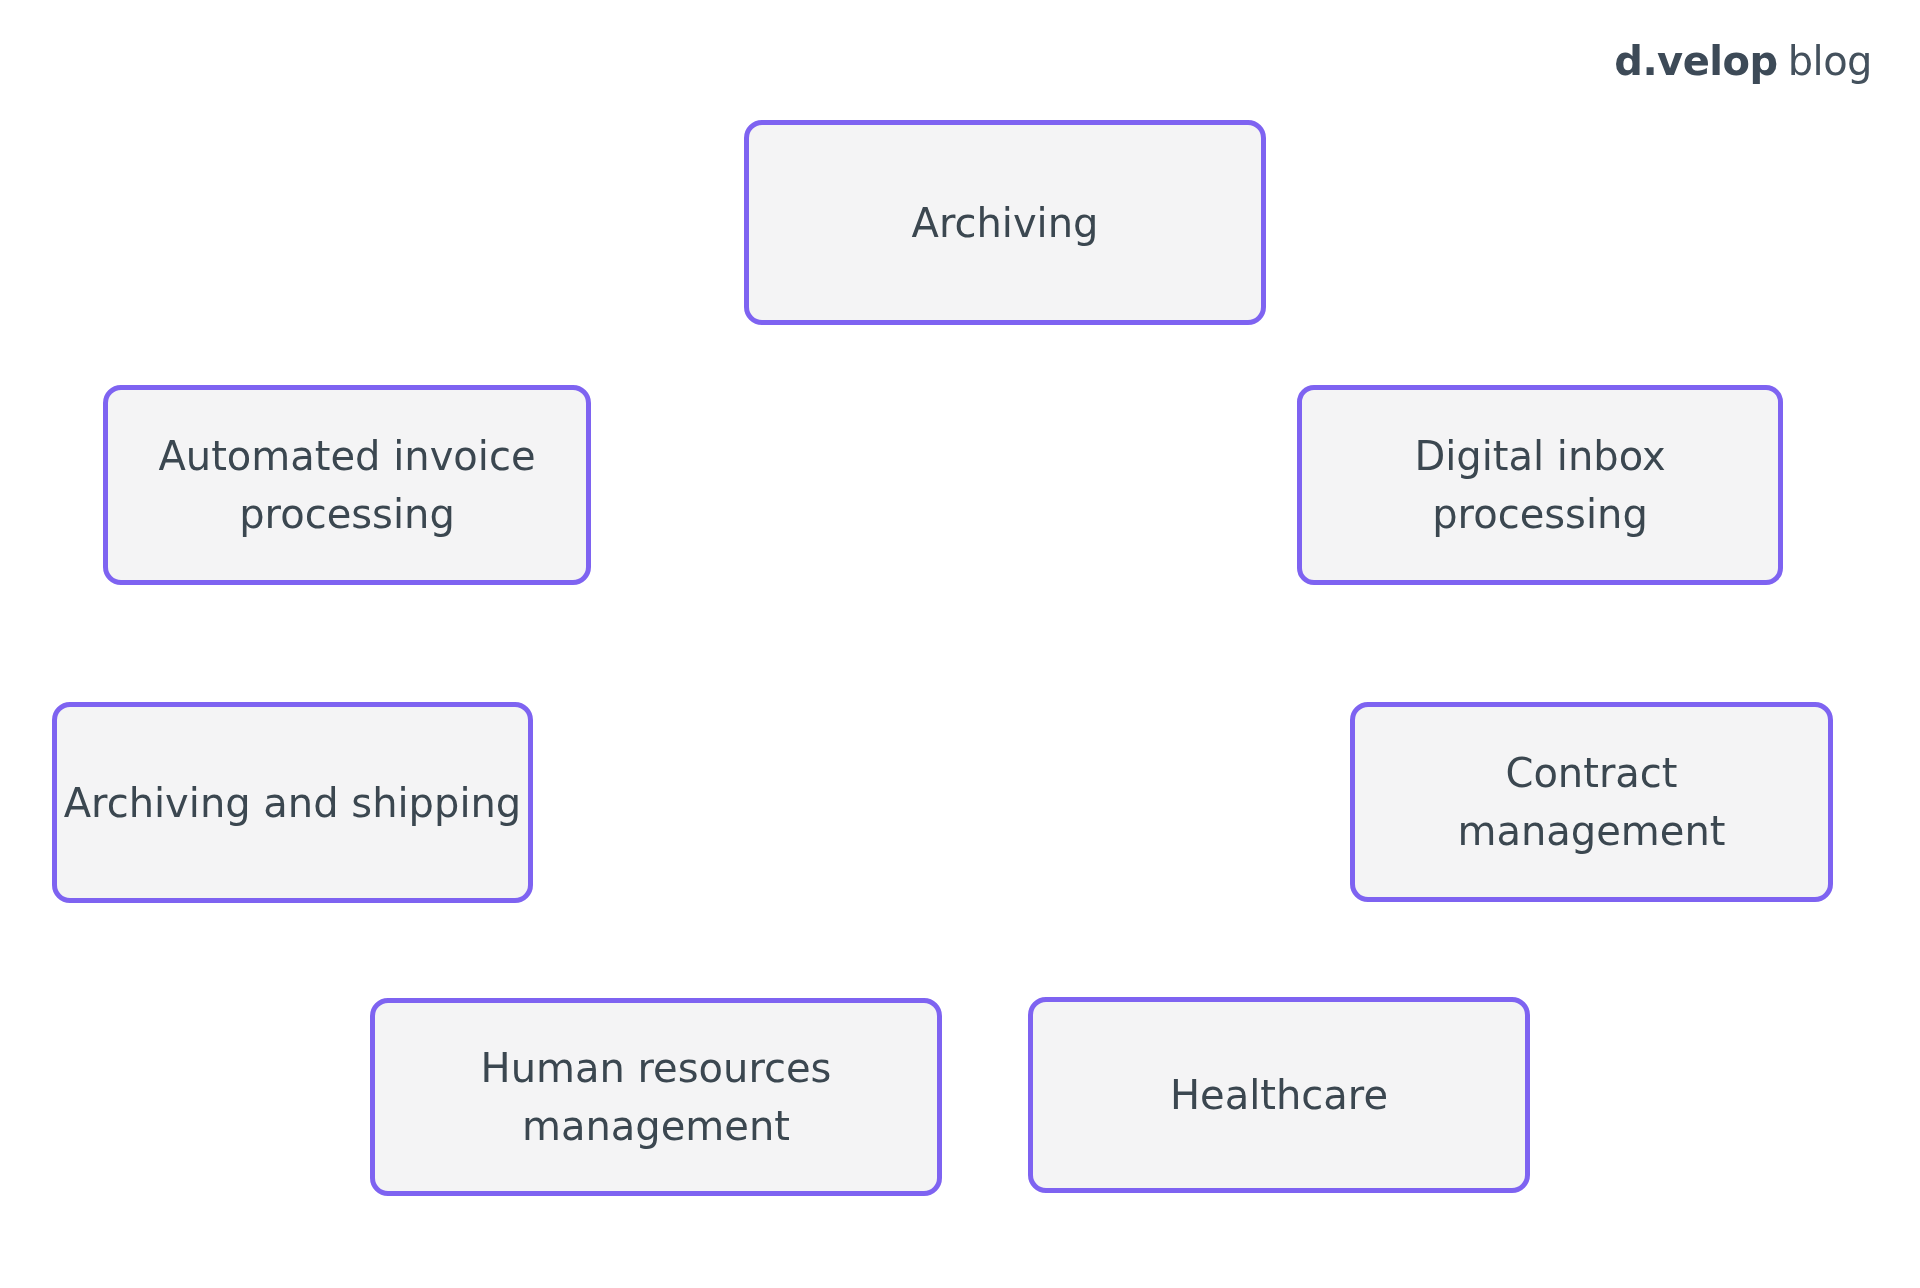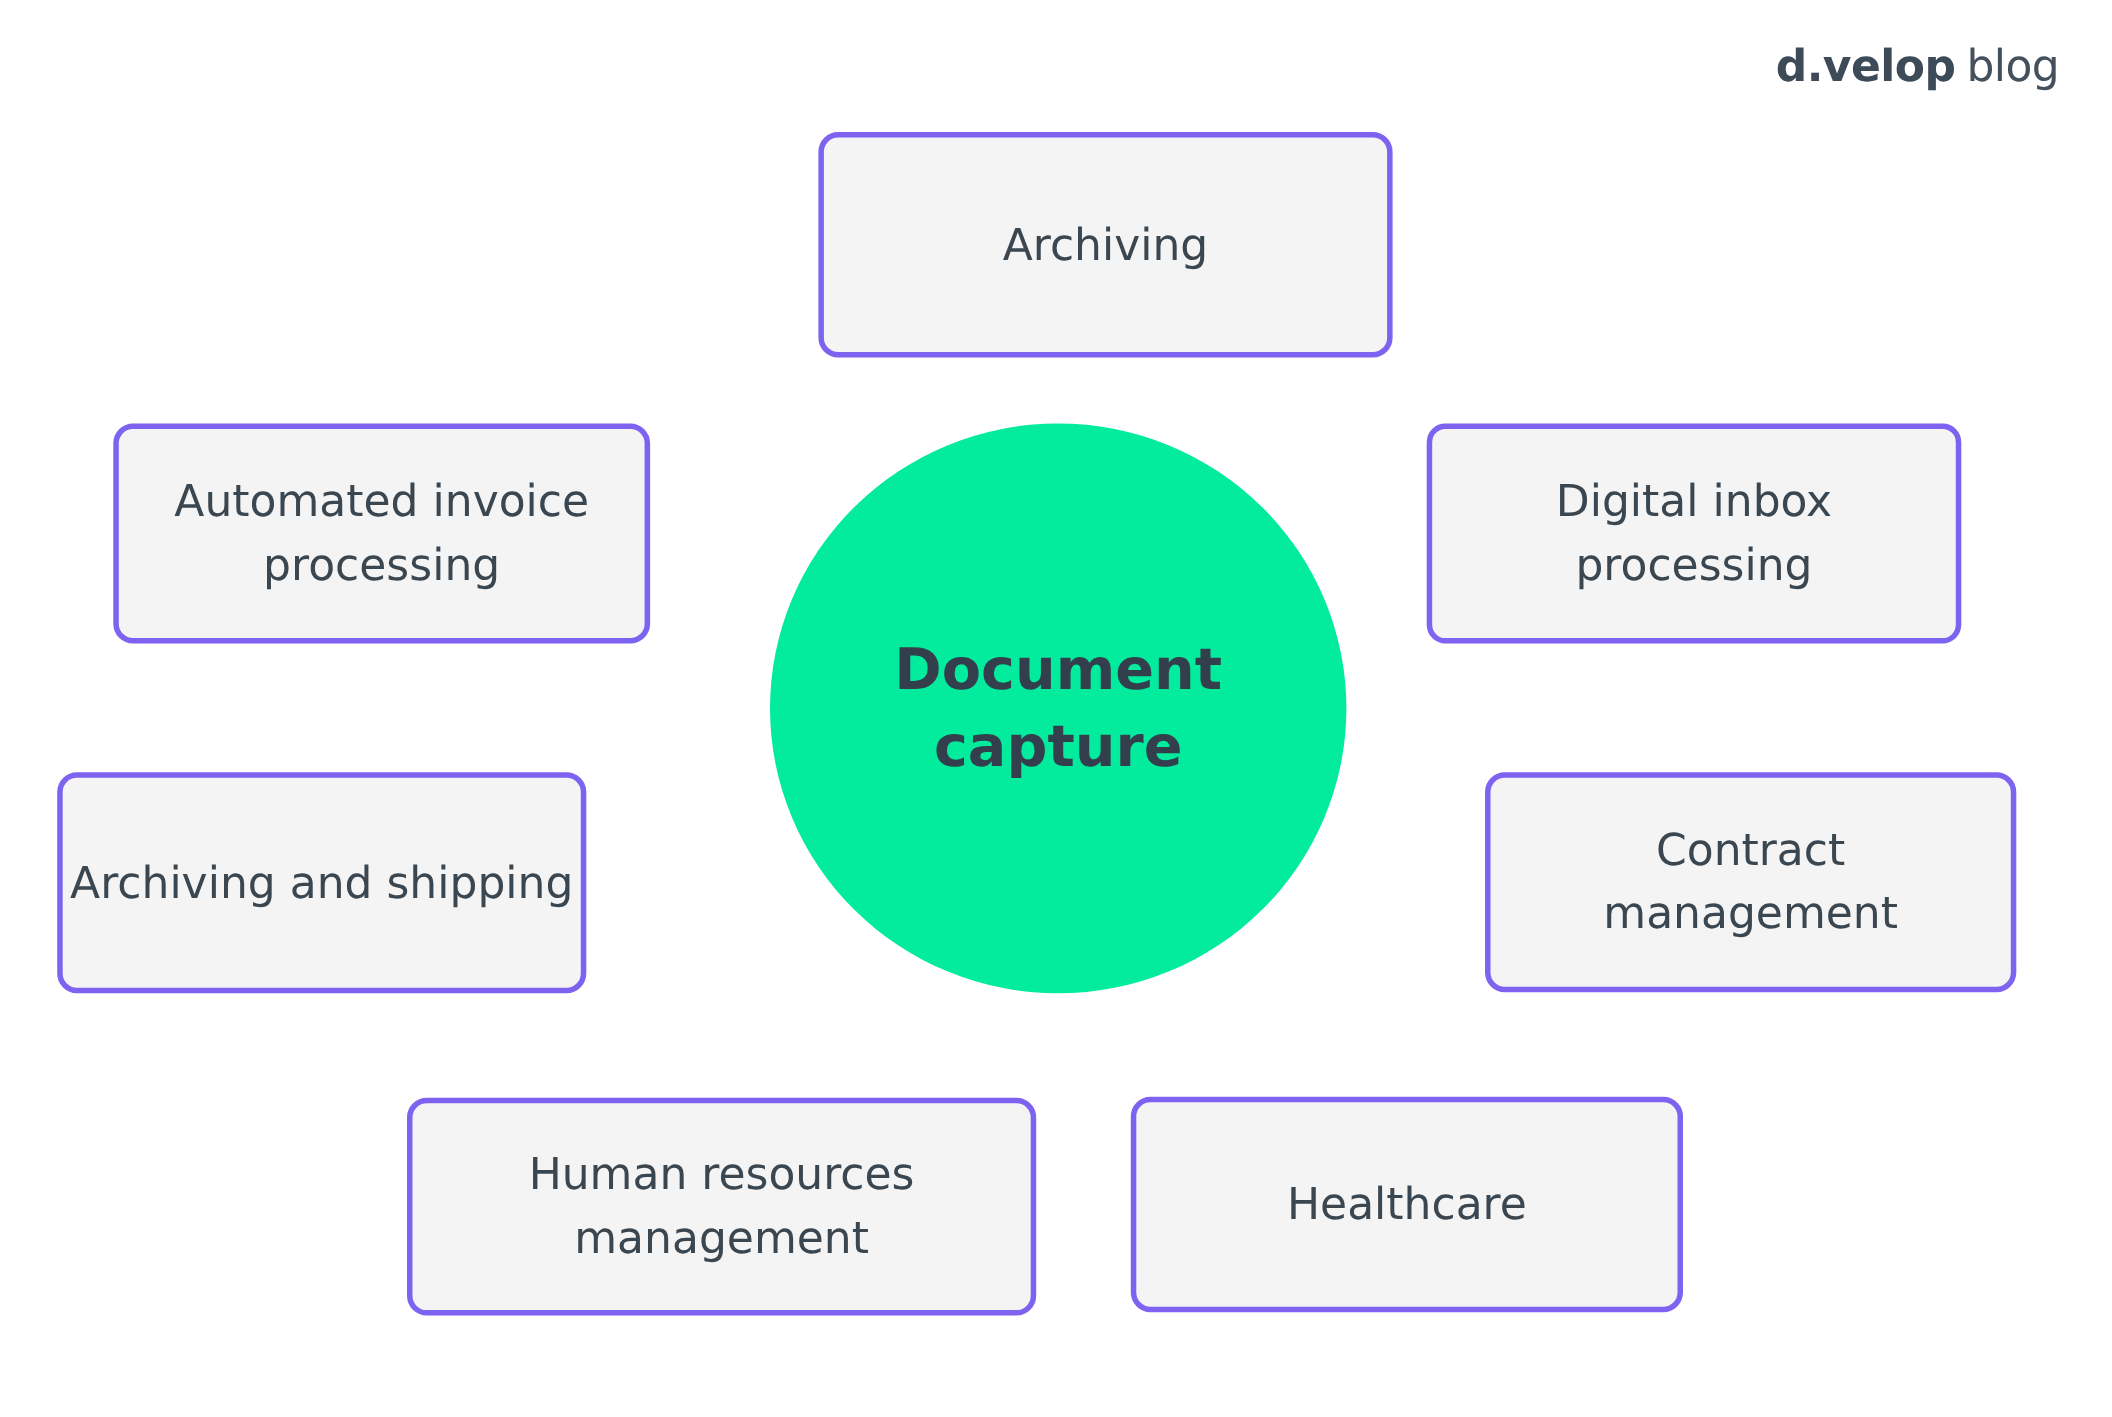--- a/index.html
+++ b/index.html
@@ -75,24 +75,20 @@
 </style>
 </head>
 <body>
 
 <div class="canvas">
 
   <div class="logo">
     <span class="logo-brand">d.velop</span><span class="logo-suffix">blog</span>
   </div>
 
-  <div class="center-circle">
-    <span class="line">Document</span>
-    <span class="line">capture</span>
-  </div>
 
   <div class="node-box pos-archiving">
     <div class="box-text">
       <span class="line">Archiving</span>
     </div>
   </div>
 
   <div class="node-box pos-automated">
     <div class="box-text">
       <span class="line">Automated invoice</span>

